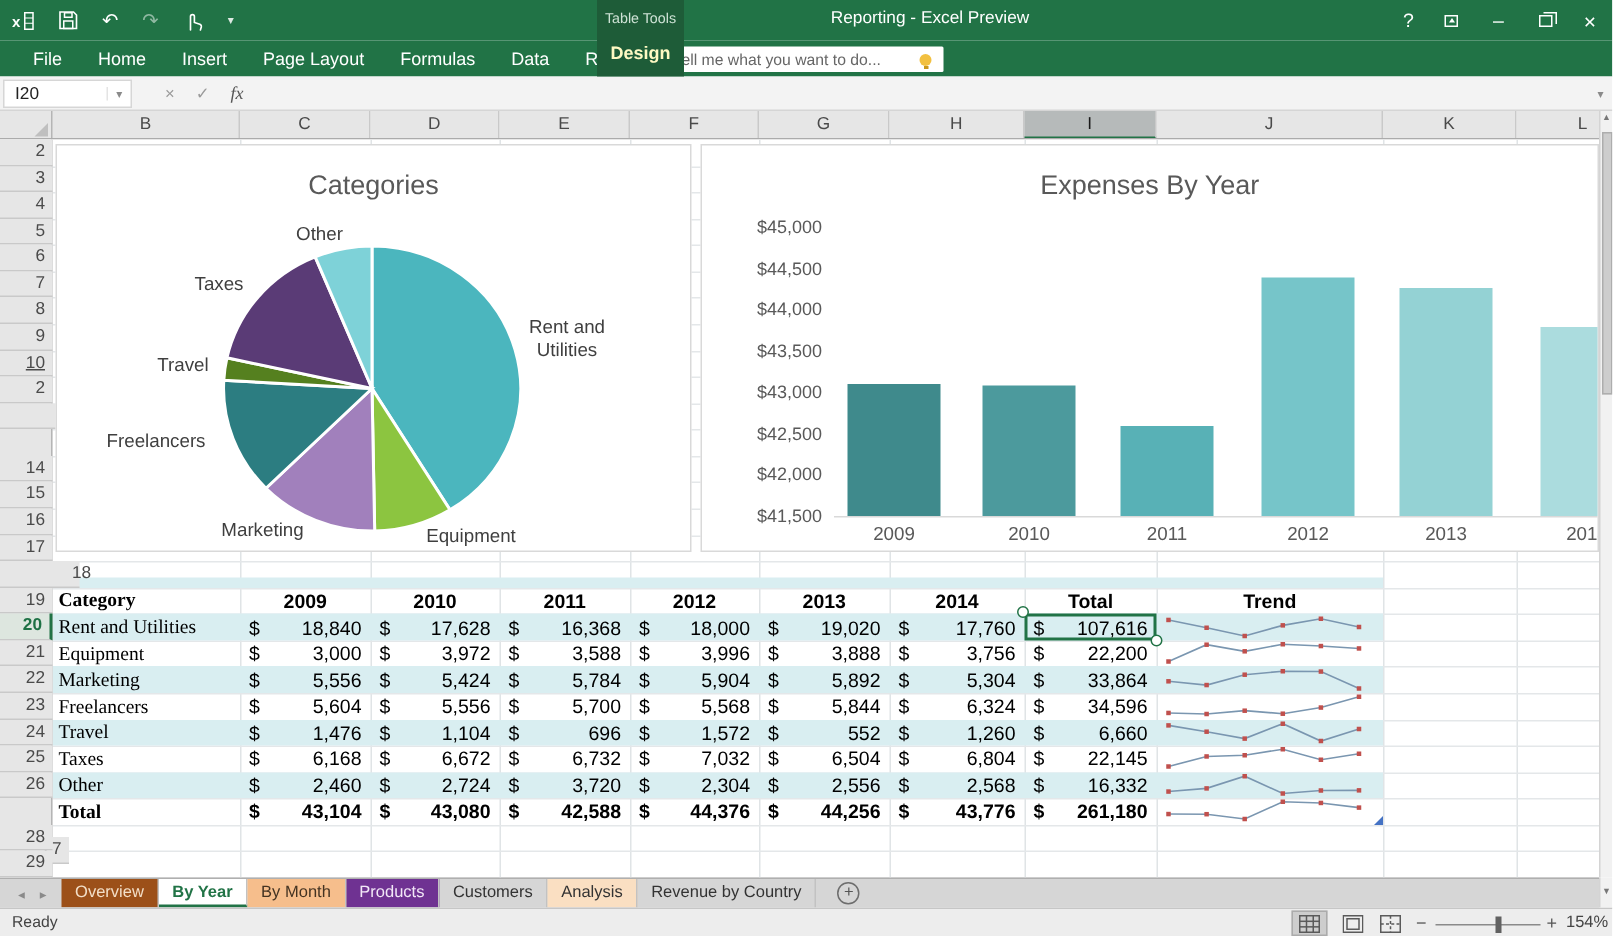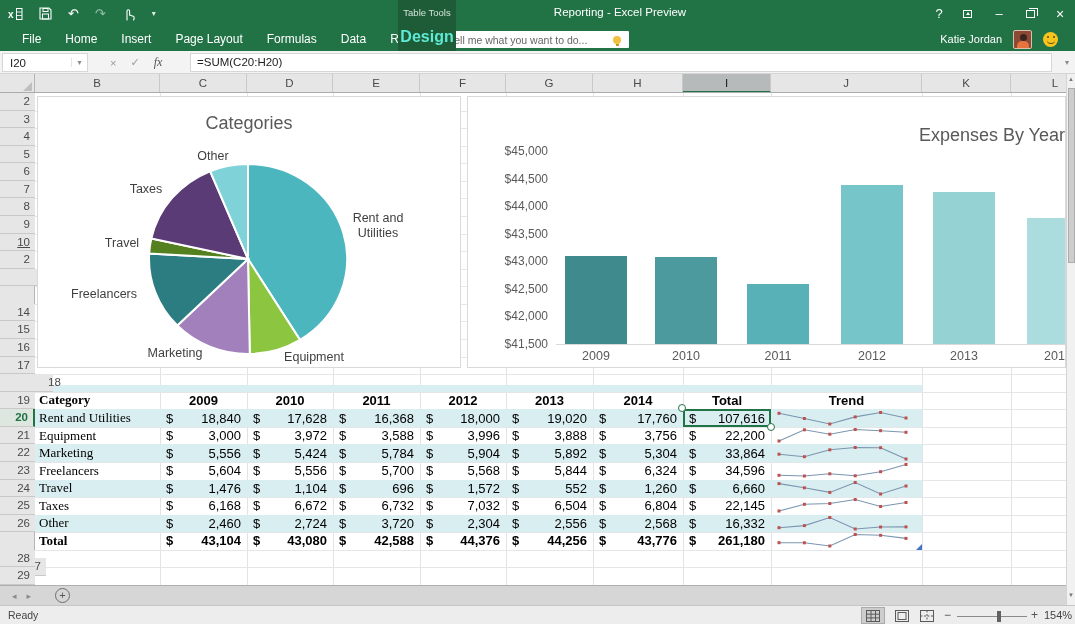--- a/index.html
+++ b/index.html
@@ -8,21 +8,21 @@
 
   
   .titlebar { position:absolute; left:0; top:0; width:1075px; height:27px; background:#217346; color:#fff; }
   .qat { position:absolute; left:8px; top:0; height:27px; display:flex; align-items:center; gap:16px; }
   .qat .ic { display:flex; align-items:center; color:#fff; font-size:13px; line-height:1; }
   .qat .dim { opacity:.5; }
   .qat .mini { font-size:8px; opacity:.85; }
   .title-text { position:absolute; left:470px; top:6px; width:300px; text-align:center; font-size:11.5px; color:#fff; }
   .ctx-block { position:absolute; left:398px; top:0; width:58px; height:51px; background:#1E5C38; z-index:6; text-align:center; }
   .ctx-block .ctx-group { font-size:9.5px; color:#cfe3d6; margin-top:7px; }
-  .ctx-block .ctx-tab { font-size:16px; color:#5eead4; font-weight:bold; margin-top:10px; }
+  .ctx-block .ctx-tab { font-size:12px; color:#fef9c3; font-weight:bold; margin-top:10px; }
   .win-ic { position:absolute; top:0; height:27px; display:flex; align-items:center; justify-content:center; color:#fff; }
   .help-ic { left:928px; width:22px; font-size:13px; }
   .ribbonopt-ic { left:956px; width:22px; }
   .min-ic { left:988px; width:22px; font-size:13px; }
   .restore-ic { left:1019px; width:22px; }
   .close-ic { left:1049px; width:22px; font-size:14px; }
   .box-ic { width:9px; height:8px; border:1px solid #fff; position:relative; }
   .box-ic.back:after { content:""; position:absolute; left:2px; top:-3px; width:8px; height:7px; border:1px solid #fff; border-bottom:none; border-left:none; }
   .ribbonopt-ic .box-ic:after { content:""; position:absolute; left:2px; top:1px; border-left:2px solid transparent; border-right:2px solid transparent; border-bottom:3px solid #fff; }
 
@@ -174,38 +174,32 @@
         <span class="rtab">Page Layout</span>
         <span class="rtab">Formulas</span>
         <span class="rtab">Data</span>
         <span class="rtab">Review</span>
         <span class="rtab">View</span>
       </div>
     <div class="tellme">
       <span class="tm-text">Tell me what you want to do...</span>
       <span class="bulb"></span>
     </div>
-    <div class="user-area">
-      <span class="user-name">Katie Jordan</span>
-      <span class="avatar"></span>
-      <span class="smiley"></span>
-    </div>
   </div>
 
   <div class="formulabar">
     <div class="namebox">
       <span class="nb-text">I20</span>
       <span class="nb-dd">▾</span>
     </div>
     <div class="fb-btns">
       <span>×</span>
       <span>✓</span>
       <span class="fx">fx</span>
     </div>
-    <div class="fb-input">=SUM(C20:H20)</div>
     <div class="fb-expand">▾</div>
   </div>
 
   <div class="colheaders" id="colHeaders">
     <div class="corner"></div>
   <div class="colh" style="width: 125px;">B</div>
       <div class="colh" style="width: 87px;">C</div>
       <div class="colh" style="width: 86px;">D</div>
       <div class="colh" style="width: 87px;">E</div>
       <div class="colh" style="width: 86px;">F</div>
@@ -652,21 +646,21 @@
           </svg></div>
         <div class="pie-label multi" style="left: 340px; top: 114px; width: 84px;">Rent and Utilities</div>
         <div class="pie-label" style="left: 276px; top: 260px;">Equipment</div>
         <div class="pie-label" style="left: 137px; top: 256px;">Marketing</div>
         <div class="pie-label" style="left: 66px; top: 197px;">Freelancers</div>
         <div class="pie-label" style="left: 84px; top: 146px;">Travel</div>
         <div class="pie-label" style="left: 108px; top: 92px;">Taxes</div>
         <div class="pie-label" style="left: 175px; top: 59px;">Other</div>
       </div>
       <div class="chartbox" style="left: 467px; width: 599px;">
-        <div class="chart-title" style="top: 28px; text-align: right;">Expenses By Year</div>
+        <div class="chart-title" style="top: 16px;">Expenses By Year</div>
         <div class="ytick" style="top: 47px;">$45,000</div>
         <div class="ytick" style="top: 74.5714px;">$44,500</div>
         <div class="ytick" style="top: 102.143px;">$44,000</div>
         <div class="ytick" style="top: 129.714px;">$43,500</div>
         <div class="ytick" style="top: 157.286px;">$43,000</div>
         <div class="ytick" style="top: 184.857px;">$42,500</div>
         <div class="ytick" style="top: 212.429px;">$42,000</div>
         <div class="ytick" style="top: 240px;">$41,500</div>
         <div class="axisline" style="width: 511px;"></div>
         <div class="vbar" style="left: 97px; top: 158.551px; height: 88.4491px; background: rgb(63, 138, 140);"></div>
@@ -688,20 +682,29 @@
     <div class="arr" style="top:2px">▲</div>
     <div class="vthumb"></div>
   </div>
   <div class="vscroll-btm">▼</div>
 
   <div class="sheetbar">
     <div class="sheetnav">
       <span>◂</span>
       <span>▸</span>
     </div>
+    <div style="display:flex" id="sheetTabs">
+        <div class="stab" style="background: rgb(156, 80, 25); color: rgb(243, 223, 200);">Overview</div>
+        <div class="stab active" style="background: rgb(255, 255, 255); color: rgb(33, 115, 70);">By Year</div>
+        <div class="stab" style="background: rgb(246, 190, 140); color: rgb(68, 51, 34);">By Month</div>
+        <div class="stab" style="background: rgb(111, 50, 146); color: rgb(242, 231, 247);">Products</div>
+        <div class="stab" style="color: rgb(51, 51, 51);">Customers</div>
+        <div class="stab" style="background: rgb(250, 223, 194); color: rgb(51, 51, 51);">Analysis</div>
+        <div class="stab" style="color: rgb(51, 51, 51);">Revenue by Country</div>
+      </div>
     <div class="newsheet">+</div>
   </div>
 
   <div class="statusbar">
     <span class="status-left">Ready</span>
     <div class="viewbtn pressed" style="left:861px">
       <svg width="14" height="12" viewBox="0 0 14 12">
           <rect x="0.5" y="0.5" width="13" height="11" fill="none" stroke="#5a5a5a"></rect>
           <line x1="5" y1="0.5" x2="5" y2="11.5" stroke="#5a5a5a"></line>
           <line x1="9.5" y1="0.5" x2="9.5" y2="11.5" stroke="#5a5a5a"></line>

